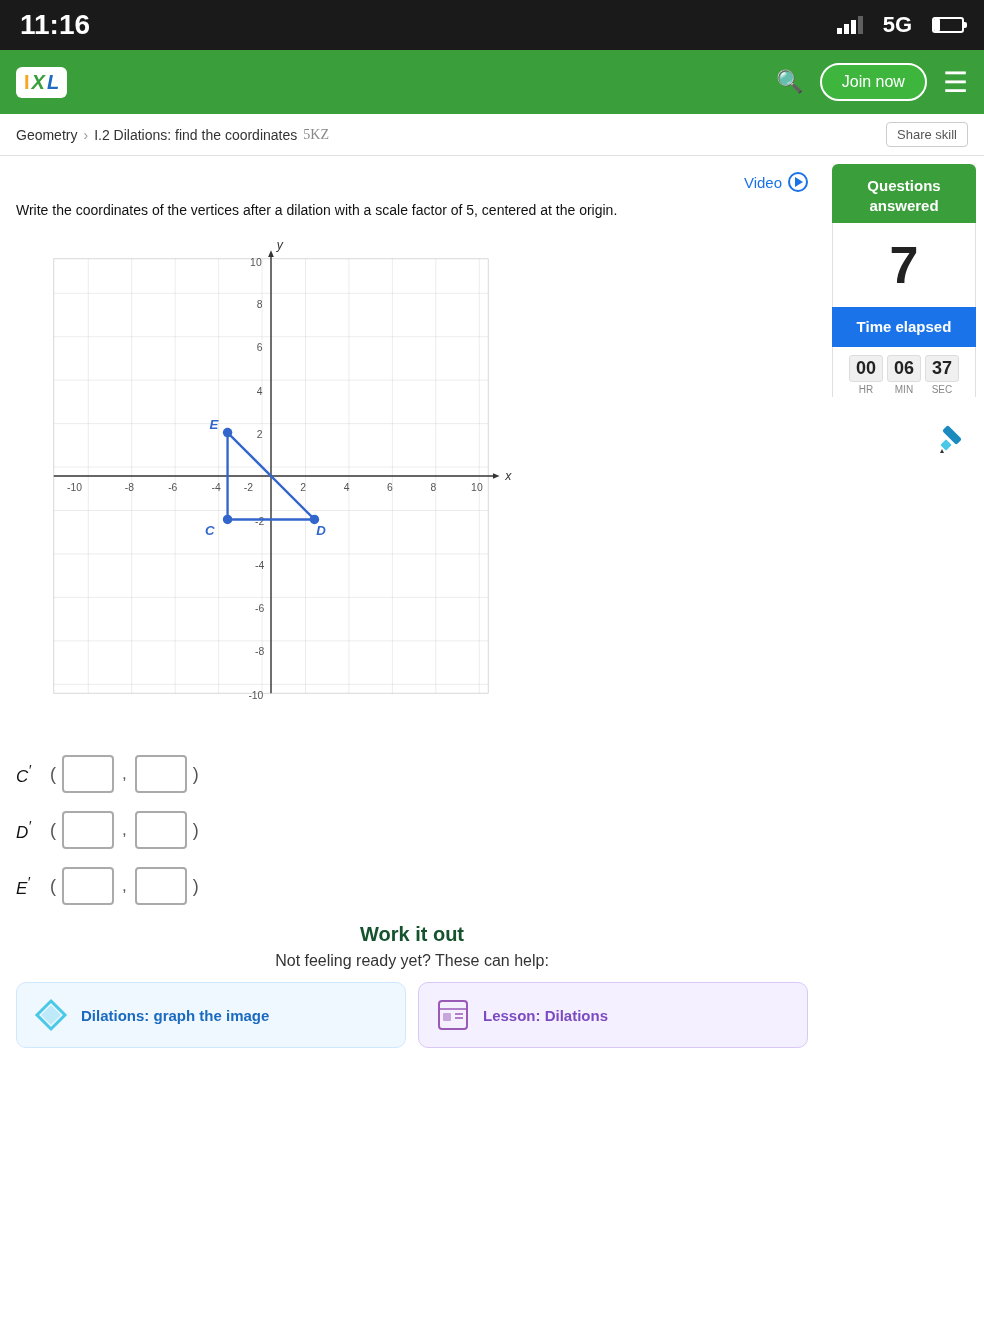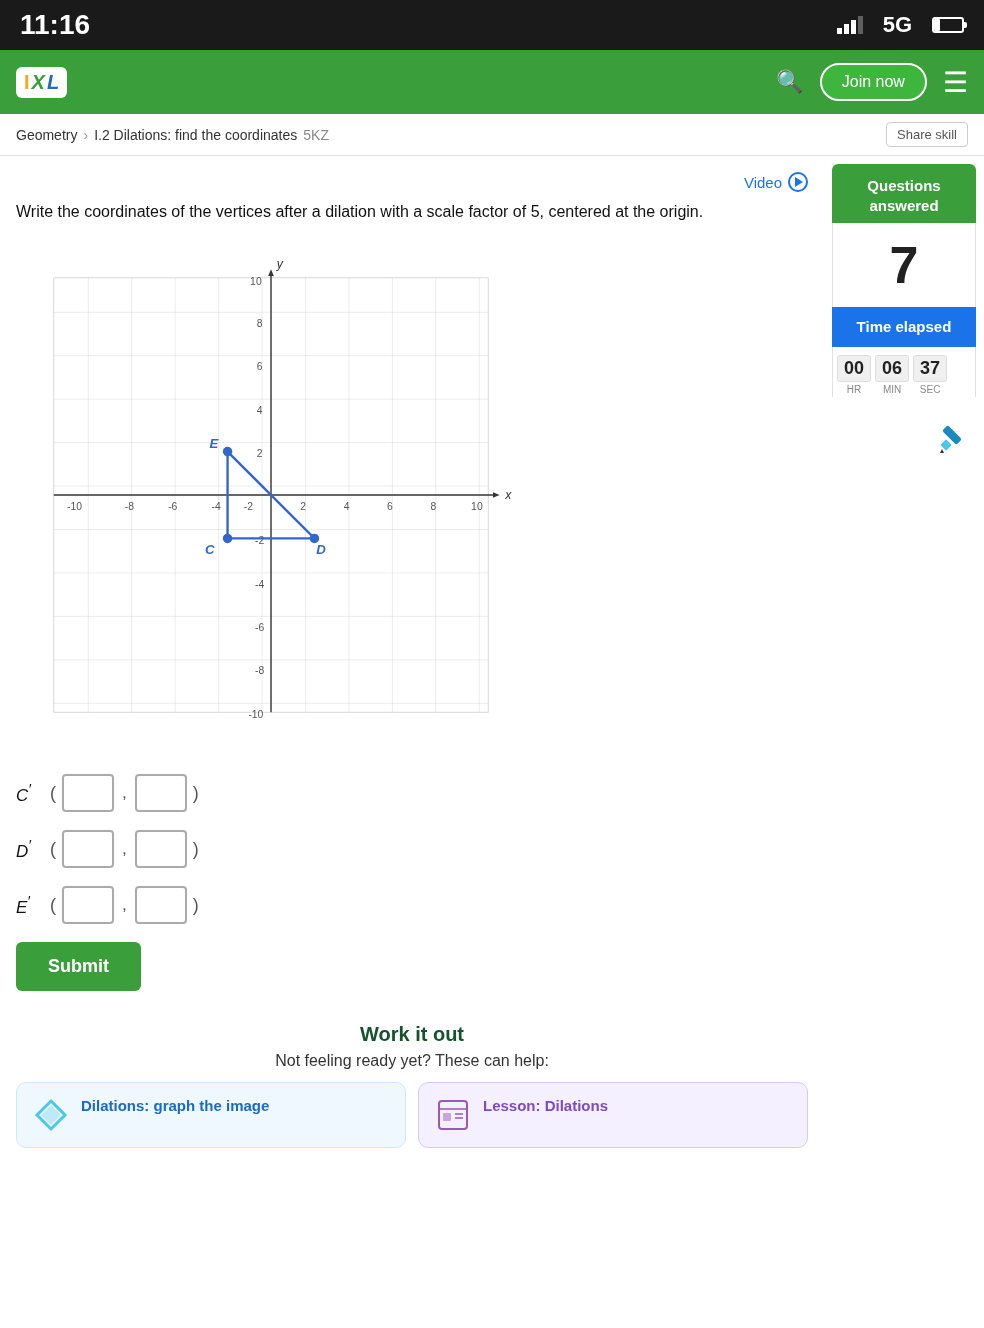--- a/index.html
+++ b/index.html
@@ -69,21 +69,21 @@
       align-items: center;
       padding: 8px 16px;
       border-bottom: 1px solid #e0e0e0;
       font-size: 14px;
       color: #555;
       background: #fff;
     }
     .breadcrumb-geo { color: #333; }
     .breadcrumb-arrow { margin: 0 6px; color: #999; }
     .breadcrumb-current { color: #333; font-weight: 500; }
-    .breadcrumb-code { color: #888; margin-left: 6px; }
+    .breadcrumb-code { color: #888; margin-left: 6px; font-family: Liberation Serif, serif; }
     .breadcrumb-spacer { flex: 1; }
     .share-btn {
       border: 1px solid #ccc;
       background: #fff;
       border-radius: 4px;
       padding: 4px 10px;
       font-size: 13px;
       color: #555;
       cursor: pointer;
     }
@@ -127,24 +127,23 @@
     .video-play-icon::after {
       content: '';
       border-left: 8px solid #1a73e8;
       border-top: 5px solid transparent;
       border-bottom: 5px solid transparent;
       margin-left: 2px;
     }
 
     
     .problem-text {
-      font-size: 16px;
+      font-size: 14px;
       line-height: 1.5;
       color: #111;
-      margin-bottom: 16px;
     }
 
     
     .graph-container {
       margin: 0 0 20px 0;
     }
 
     
     .input-section { margin-bottom: 16px; }
     .input-row {
@@ -206,20 +205,21 @@
       display: flex;
       gap: 12px;
       margin: 12px 0 0;
     }
     .help-card {
       flex: 1;
       border: 1px solid #d0e8ff;
       border-radius: 10px;
       padding: 14px 16px;
       display: flex;
+      align-items: center;
       gap: 12px;
       background: #f0f8ff;
       cursor: pointer;
     }
     .help-card-text {
       font-size: 15px;
       font-weight: 600;
       color: #1a6abf;
     }
     .help-card-text.purple { color: #7b4bbf; }
@@ -250,26 +250,26 @@
       background: #1a73e8;
       color: #fff;
       text-align: center;
       padding: 10px 8px;
       font-size: 15px;
       font-weight: 700;
       line-height: 1.3;
     }
     .time-display {
       display: flex;
-      justify-content: flex-start;
+      justify-content: flex-end;
       gap: 2px;
       background: #fff;
       border-left: 1px solid #e0e0e0;
       border-right: 1px solid #e0e0e0;
-      padding: 8px 4px 2px;
+      padding: 8px 16px 2px;
     }
     .time-unit {
       text-align: center;
     }
     .time-value {
       font-size: 18px;
       font-weight: 600;
       color: #222;
       display: block;
       background: #f0f0f0;
@@ -457,21 +457,20 @@
         <span class="input-label"><i>E</i><sup>′</sup></span>
         <span class="input-paren">(</span>
         <input class="coord-input" type="text" value="" style="">
         <span class="input-comma">,</span>
         <input class="coord-input" type="text" value="" style="">
         <span class="input-paren">)</span>
       </div>
     </div>
 
     
-    <button class="submit-btn">Submit</button>
 
     
     <div class="work-it-out">
       <div class="work-title">Work it out</div>
       <div class="work-subtitle">Not feeling ready yet? These can help:</div>
     </div>
 
     
     <div class="help-cards">
       <div class="help-card">

